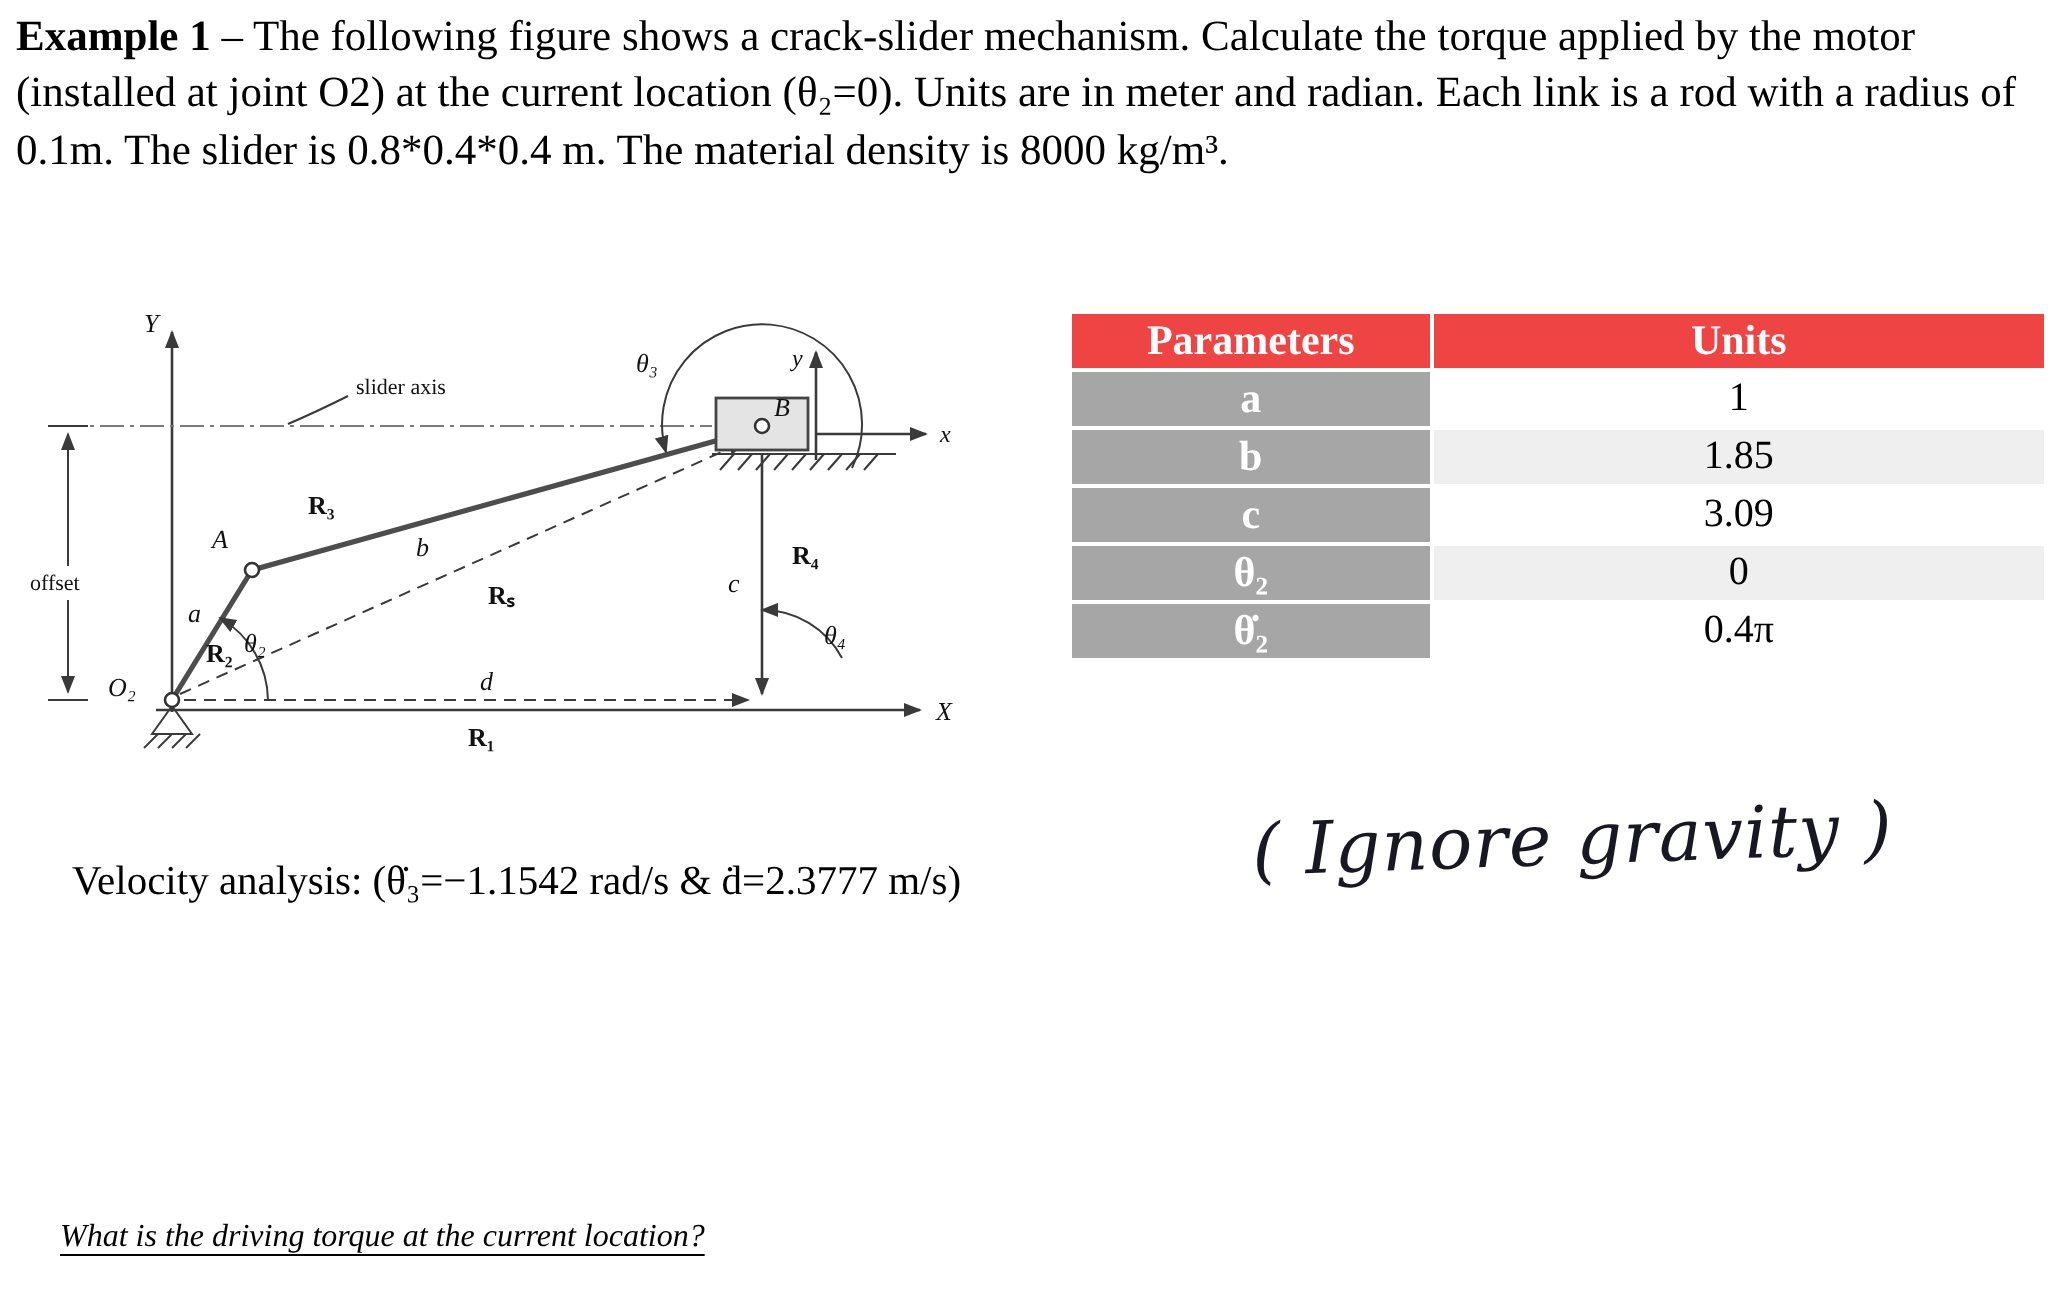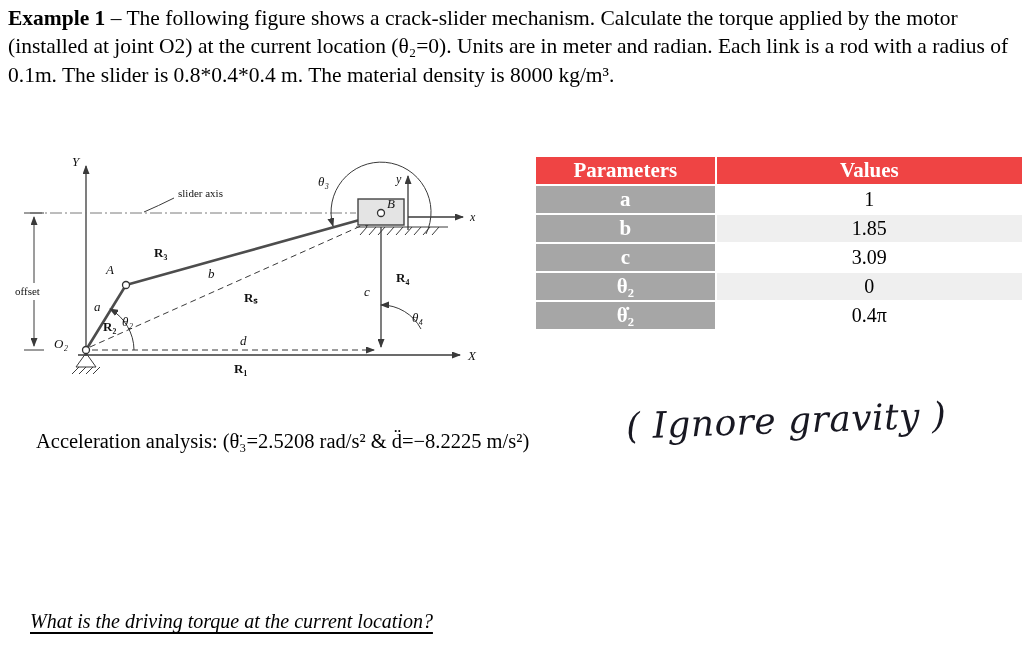--- a/index.html
+++ b/index.html
@@ -41,21 +41,21 @@
   
   .recall{position:absolute;left:36px;top:428px;font-size:20.5px;line-height:1.33;}
   .recall-head{margin-bottom:1px;}
 
   
   .handwritten{position:absolute;left:626px;top:400px;
      font-family:"DejaVu Serif",serif;font-style:italic;font-size:36px;
      color:#181822;transform:rotate(-2deg);letter-spacing:0.5px;white-space:nowrap;}
 
   
-  .question{position:absolute;left:30px;top:610px;font-size:20px;
+  .question{position:absolute;left:30px;top:610px;font-size:16px;
      font-style:italic;text-decoration:underline;text-underline-offset:4px;}
 </style>
 </head>
 <body>
 
 <div class="page">
 
   <div class="statement">
     <span class="bold">Example 1</span><span> – The following figure shows a crack-slider mechanism. Calculate the torque applied by the motor (installed at joint O2) at the current location (θ₂=0). Units are in meter and radian. Each link is a rod with a radius of 0.1m. The slider is 0.8*0.4*0.4 m. The material density is 8000 kg/m³.</span>
   </div>
@@ -141,21 +141,21 @@
     <line class="axis" x1="400" y1="80" x2="400" y2="26" marker-end="url(#arr)"></line>
     <text class="lbl it sm2" x="388" y="33">y</text>
     <line class="axis" x1="400" y1="67" x2="455" y2="67" marker-end="url(#arr)"></line>
     <text class="lbl it sm2" x="462" y="71">x</text>
   </svg>
 
   <table class="ptable">
     <thead>
       <tr>
         <th class="col-param">Parameters</th>
-        <th class="col-value">Values</th>
+        <th class="col-value">Units</th>
       </tr>
     </thead>
     <tbody>
       <tr>
         <td class="pcell">a</td>
         <td class="vcell">1</td>
       </tr>
       <tr>
         <td class="pcell">b</td>
         <td class="vcell">1.85</td>
@@ -169,20 +169,20 @@
         <td class="vcell">0</td>
       </tr>
       <tr>
         <td class="pcell">θ̇₂</td>
         <td class="vcell">0.4π</td>
       </tr>
     </tbody>
   </table>
 
   <div class="recall">
-    <div>Acceleration analysis: (θ̈₃=2.5208 rad/s² &amp; d̈=−8.2225 m/s²)</div>
+    <div>Velocity analysis: (θ̇₃=−1.1542 rad/s &amp; ḋ=2.3777 m/s)</div>
   </div>
 
   <div class="handwritten">( Ignore gravity )</div>
 
   <div class="question">What is the driving torque at the current location?</div>
 
 </div>
 
 </body></html>

